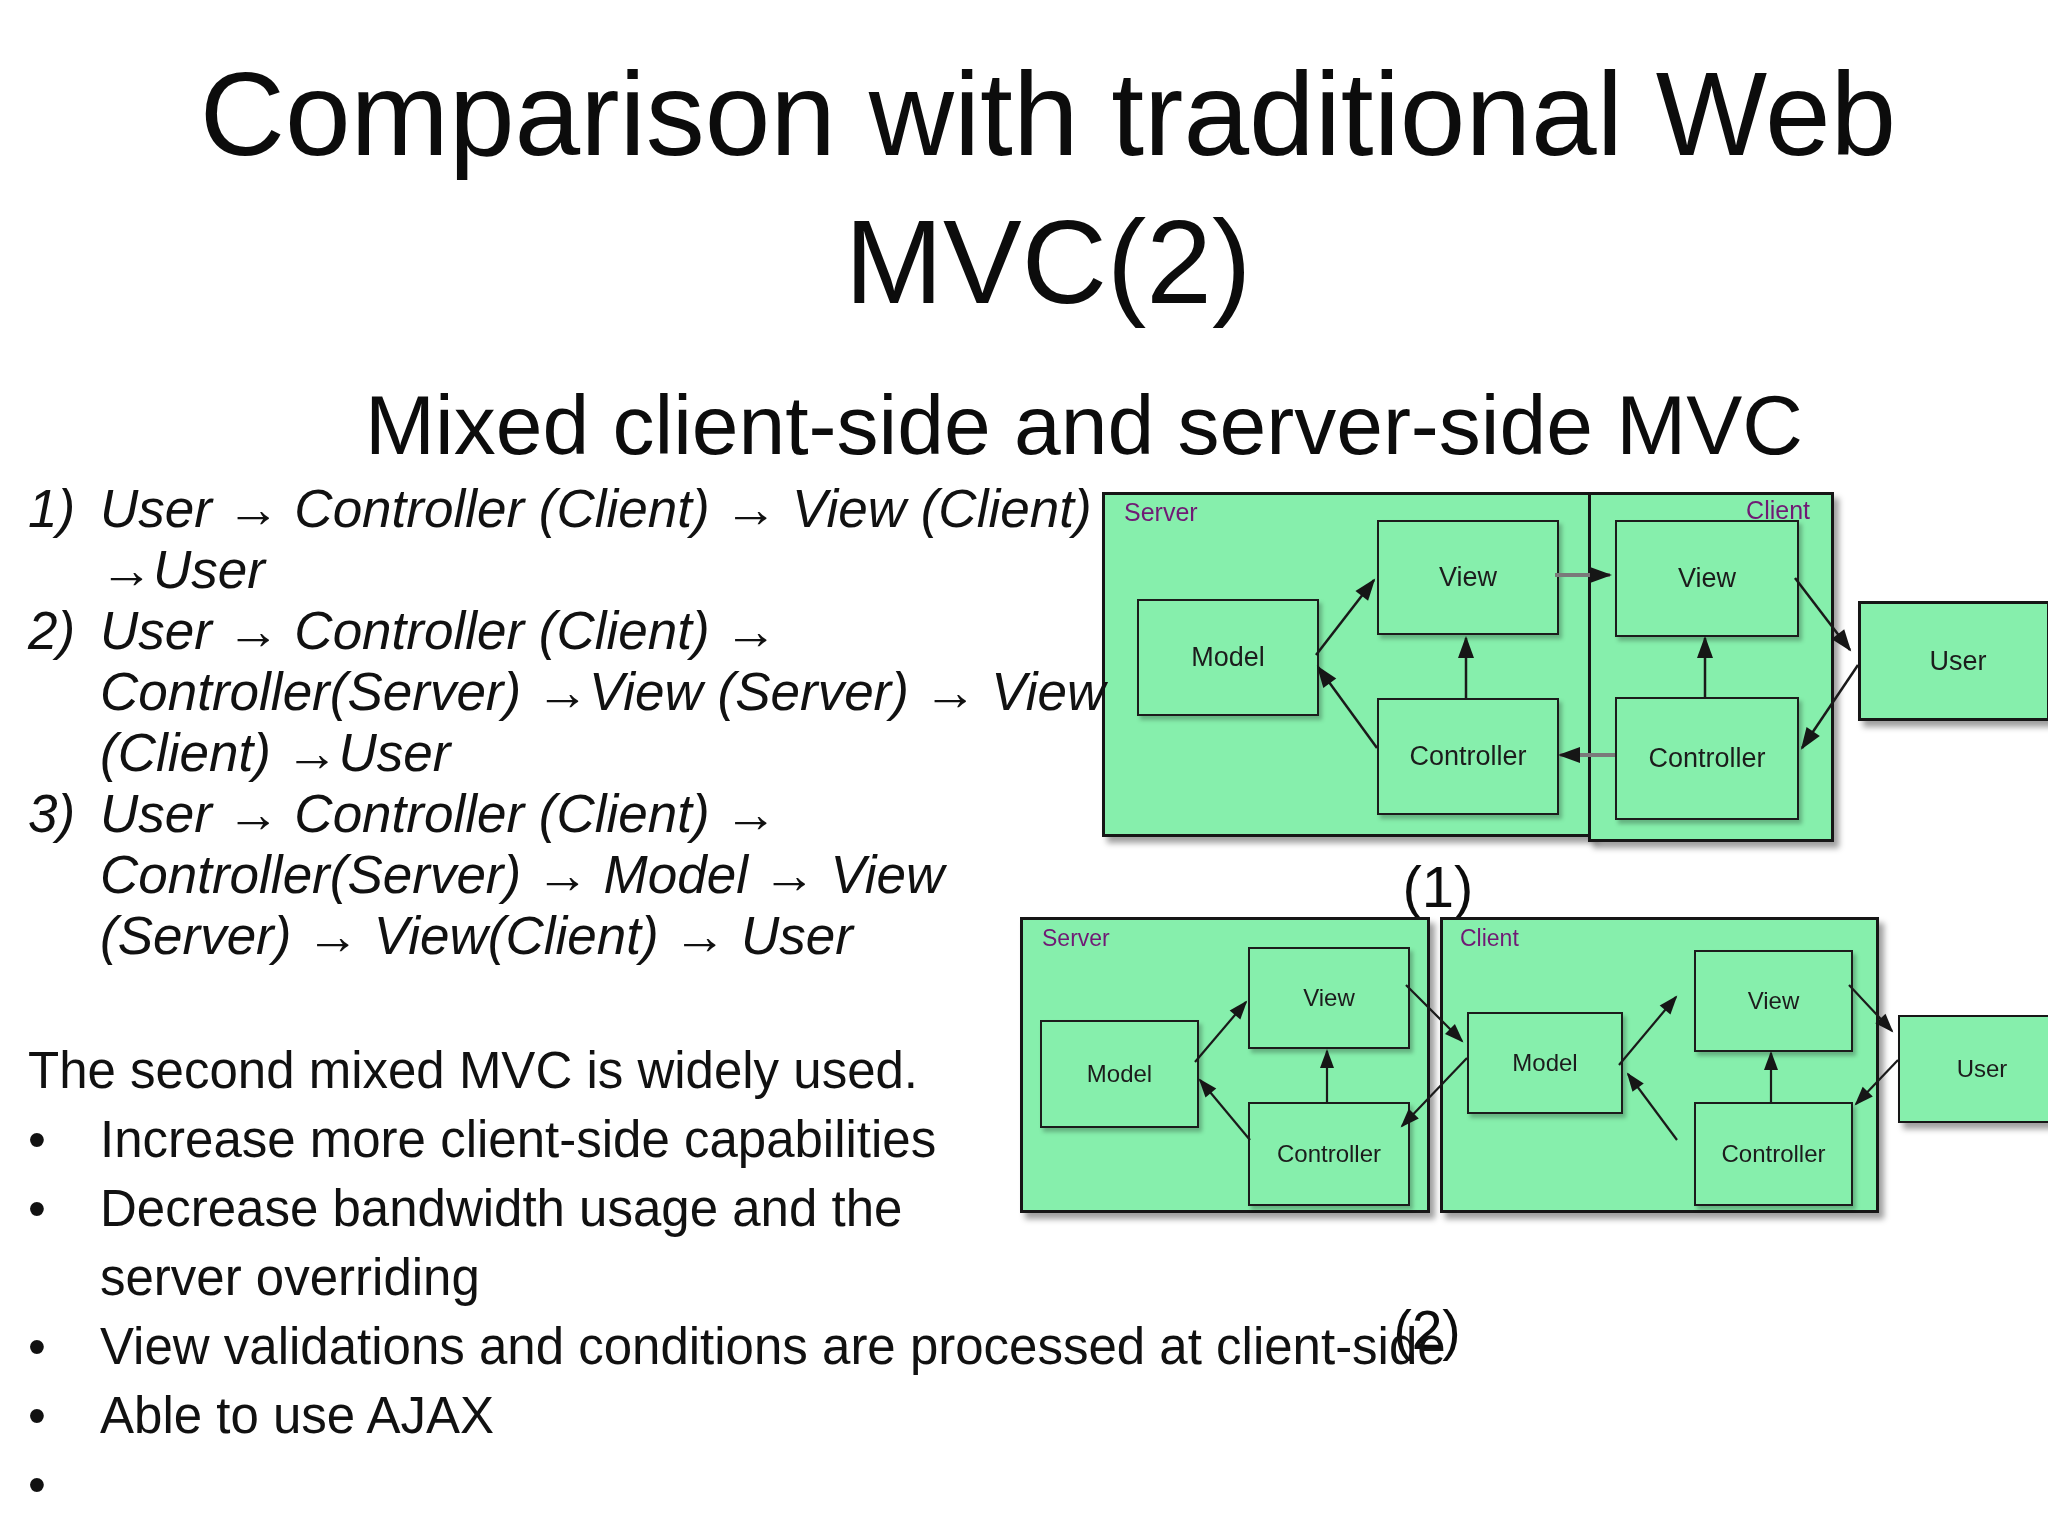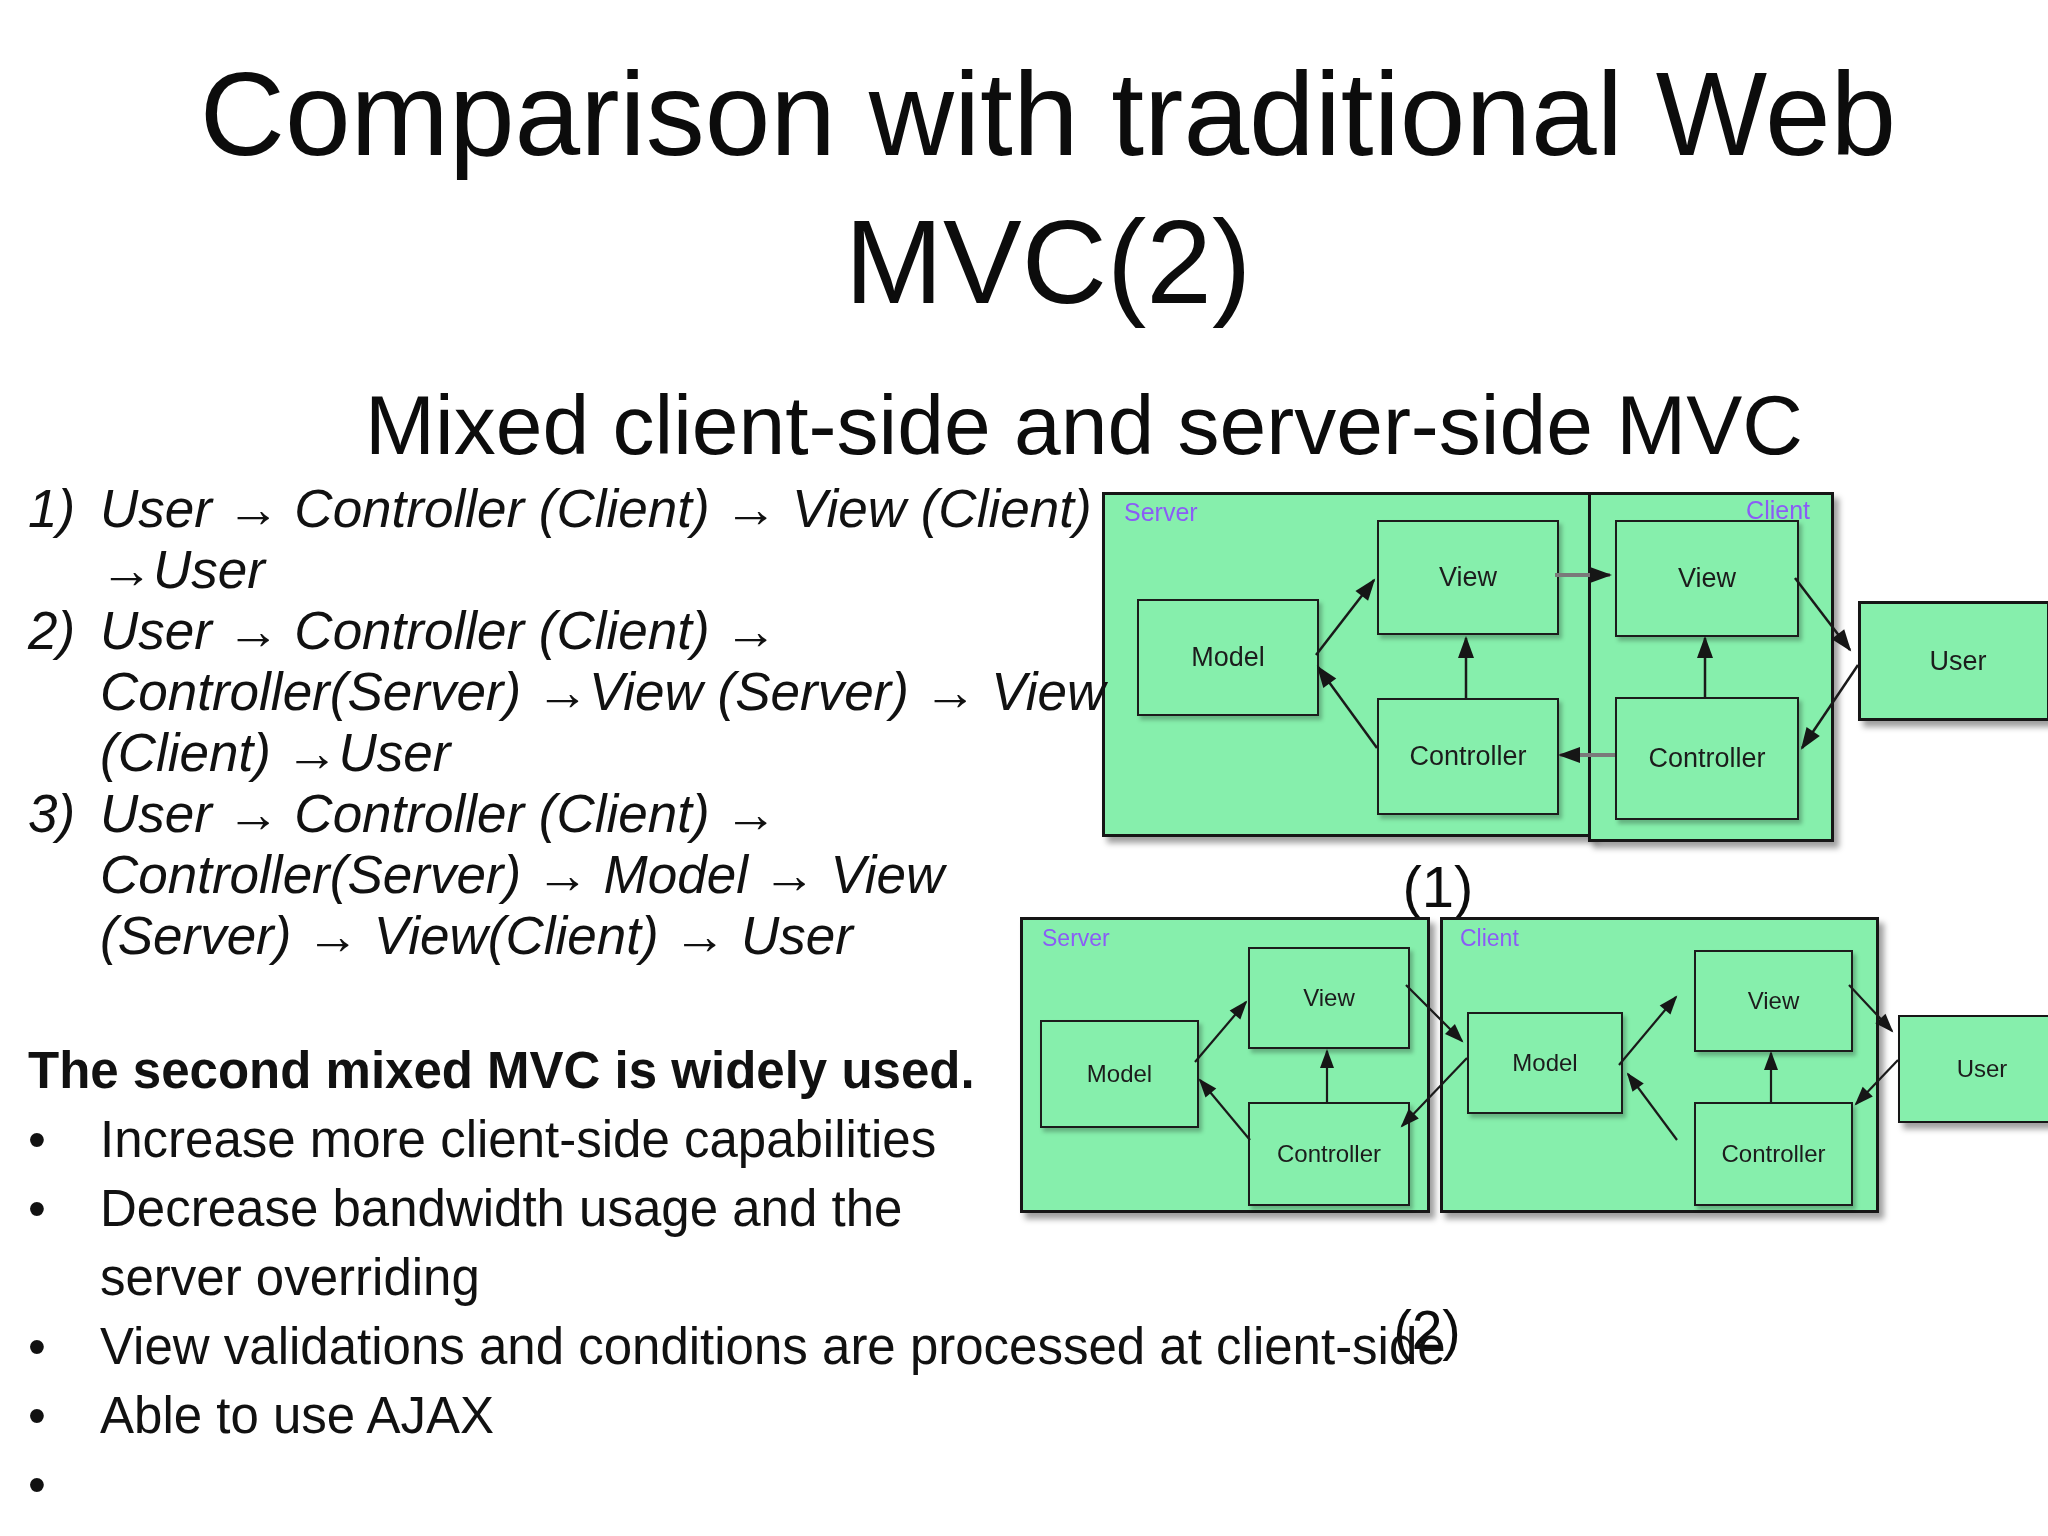--- a/index.html
+++ b/index.html
@@ -15,30 +15,30 @@
   }
   .subtitle{
     left:0;top:378px;width:2048px;margin-left:60px;text-align:center;
     font-size:84px;line-height:95px;color:#0c0c0c;
   }
   .numlist{left:28px;top:478px;width:1150px;font-style:italic;font-size:53px;line-height:61px;z-index:5;}
   .numlist .row{display:flex;align-items:flex-start;}
   .numlist .mark{flex:0 0 72px;}
   .numlist .txt{white-space:pre-line;}
   .bodytext{left:28px;top:1036px;width:2005px;font-size:51px;line-height:69px;z-index:5;}
-  .lead{white-space:pre-line;font-weight:bold;}
+  .lead{white-space:pre-line;}
   .brow{display:flex;align-items:flex-start;}
   .bmark{flex:0 0 72px;}
   .btxt{white-space:pre-line;}
   
   .diagram{z-index:2;}
   .box{position:absolute;background:#86efac;display:flex;align-items:center;justify-content:center;color:#1c1c1c;}
   .obox{border:3px solid #161616;box-shadow:5px 6px 6px rgba(0,0,0,0.38);padding-left:8px;}
   .ibox{border:2px solid #1c1c1c;box-shadow:3px 4px 4px rgba(0,0,0,0.25);}
-  .corner{position:absolute;color:#8b5cf6;}
+  .corner{position:absolute;color:#701a75;}
   .d1 .box{font-size:27px;}
   .d1 .corner{font-size:25px;}
   .d2 .box{font-size:24px;}
   .d2 .corner{font-size:23px;}
   .caption{position:absolute;text-align:center;color:#0c0c0c;}
   .cap1{font-size:58px;}
   .cap2{font-size:55px;}
   svg.wires{position:absolute;left:0;top:0;z-index:6;pointer-events:none;}
 </style>
 </head>

